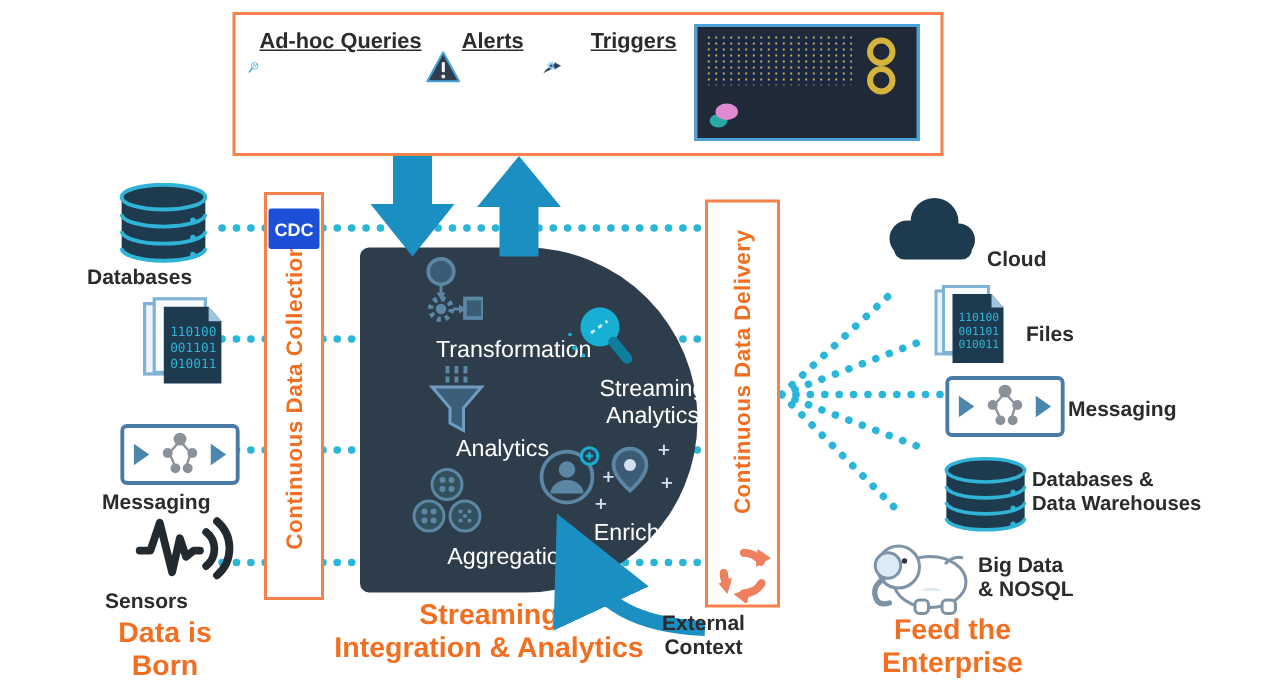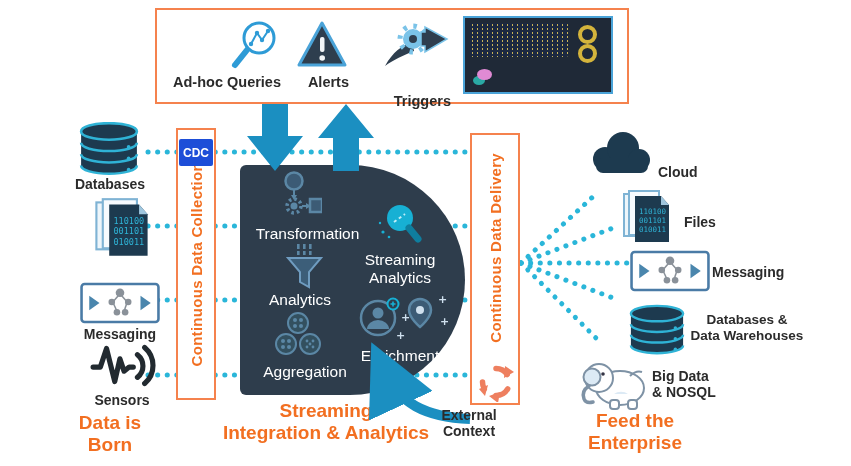--- a/index.html
+++ b/index.html
@@ -3,21 +3,21 @@
 <meta charset="utf-8">
 <style>
   html,body{margin:0;padding:0;background:#fff;}
   .canvas{position:relative;width:851px;height:466px;background:#ffffff;overflow:hidden;
           font-family:"Liberation Sans","DejaVu Sans",sans-serif;color:#2b2b2b;}
   .abs{position:absolute;}
   .layer{position:absolute;left:0;top:0;width:851px;height:466px;pointer-events:none;}
 
   
   .top-panel{left:155px;top:8px;width:470px;height:92px;border:2px solid #f5824d;background:#fff;z-index:2;}
-  .tp-item{position:absolute;display:flex;flex-direction:column;align-items:flex-end;}
+  .tp-item{position:absolute;display:flex;flex-direction:row;align-items:flex-start;text-decoration:underline;}
   .tp-label{font-size:14.5px;font-weight:bold;color:#2b2b2b;white-space:nowrap;margin-top:2px;}
 
   
   .rtv{position:absolute;left:306px;top:6px;width:150px;height:78px;background:#1f2937;border:2px solid #4aa3d8;box-sizing:border-box;}
   .rtv-map{position:absolute;left:5px;top:5px;width:98px;height:34px;background:#1b2840;border-radius:2px;
            background-image:radial-gradient(#c9b458 0.8px, rgba(0,0,0,0) 1px);background-size:5px 4px;}
   .rtv-donut{position:absolute;width:11px;height:11px;border:4px solid #d4b43c;border-radius:50%;background:#1f2937;}
   .rtv-pie1{position:absolute;left:12px;bottom:12px;width:15px;height:11px;background:#e08ad4;border-radius:50%;}
   .rtv-pie2{position:absolute;left:8px;bottom:7px;width:12px;height:9px;background:#2aa9a4;border-radius:50%;}
   .rtv-text{position:absolute;left:0;right:0;bottom:8px;text-align:center;color:#fff;font-weight:bold;font-size:13px;line-height:1.1;
@@ -26,24 +26,24 @@
   
   .vbox{border:2px solid #f5824d;background:#fff;z-index:2;display:flex;align-items:center;justify-content:center;box-sizing:border-box;}
   .vtext{writing-mode:vertical-rl;transform:rotate(180deg);color:#f26f21;font-size:15px;font-weight:600;letter-spacing:.3px;white-space:nowrap;}
   .collection-box{left:176px;top:128px;width:40px;height:272px;}
   .delivery-box{left:470px;top:133px;width:50px;height:272px;padding-bottom:42px;}
   .cdc-badge{left:179px;top:139px;width:34px;height:27px;background:#1d4ed8;color:#fff;font-weight:bold;font-size:12px;
              display:flex;align-items:center;justify-content:center;z-index:4;border-radius:2px;}
 
   
   .engine{left:240px;top:165px;width:225px;height:230px;background:#2e3d4c;border-radius:6px 115px 115px 6px;z-index:1;}
-  .feat-label{position:absolute;color:#fff;font-size:15.5px;text-align:center;line-height:1.15;white-space:pre-line;}
-
-  
-  .node-label{position:absolute;font-size:14px;font-weight:bold;color:#2b2b2b;text-align:center;line-height:1.15;white-space:pre-line;}
+  .feat-label{position:absolute;color:#fff;font-size:15.5px;text-align:center;line-height:1.15;white-space:pre-line;padding-left:35px;}
+
+  
+  .node-label{position:absolute;font-size:14px;font-weight:bold;color:#2b2b2b;line-height:1.15;white-space:pre-line;}
   .section-title{position:absolute;color:#f26f21;font-size:19px;font-weight:bold;text-align:center;line-height:1.18;white-space:pre-line;z-index:2;}
   .ext-label{position:absolute;left:426px;top:407px;width:86px;font-size:14px;font-weight:bold;text-align:center;line-height:1.15;white-space:pre-line;z-index:3;}
   .icon{position:absolute;z-index:2;}
 </style>
 </head>
 <body>
 
 <div class="canvas">
 
   <svg class="layer" style="z-index:0">

